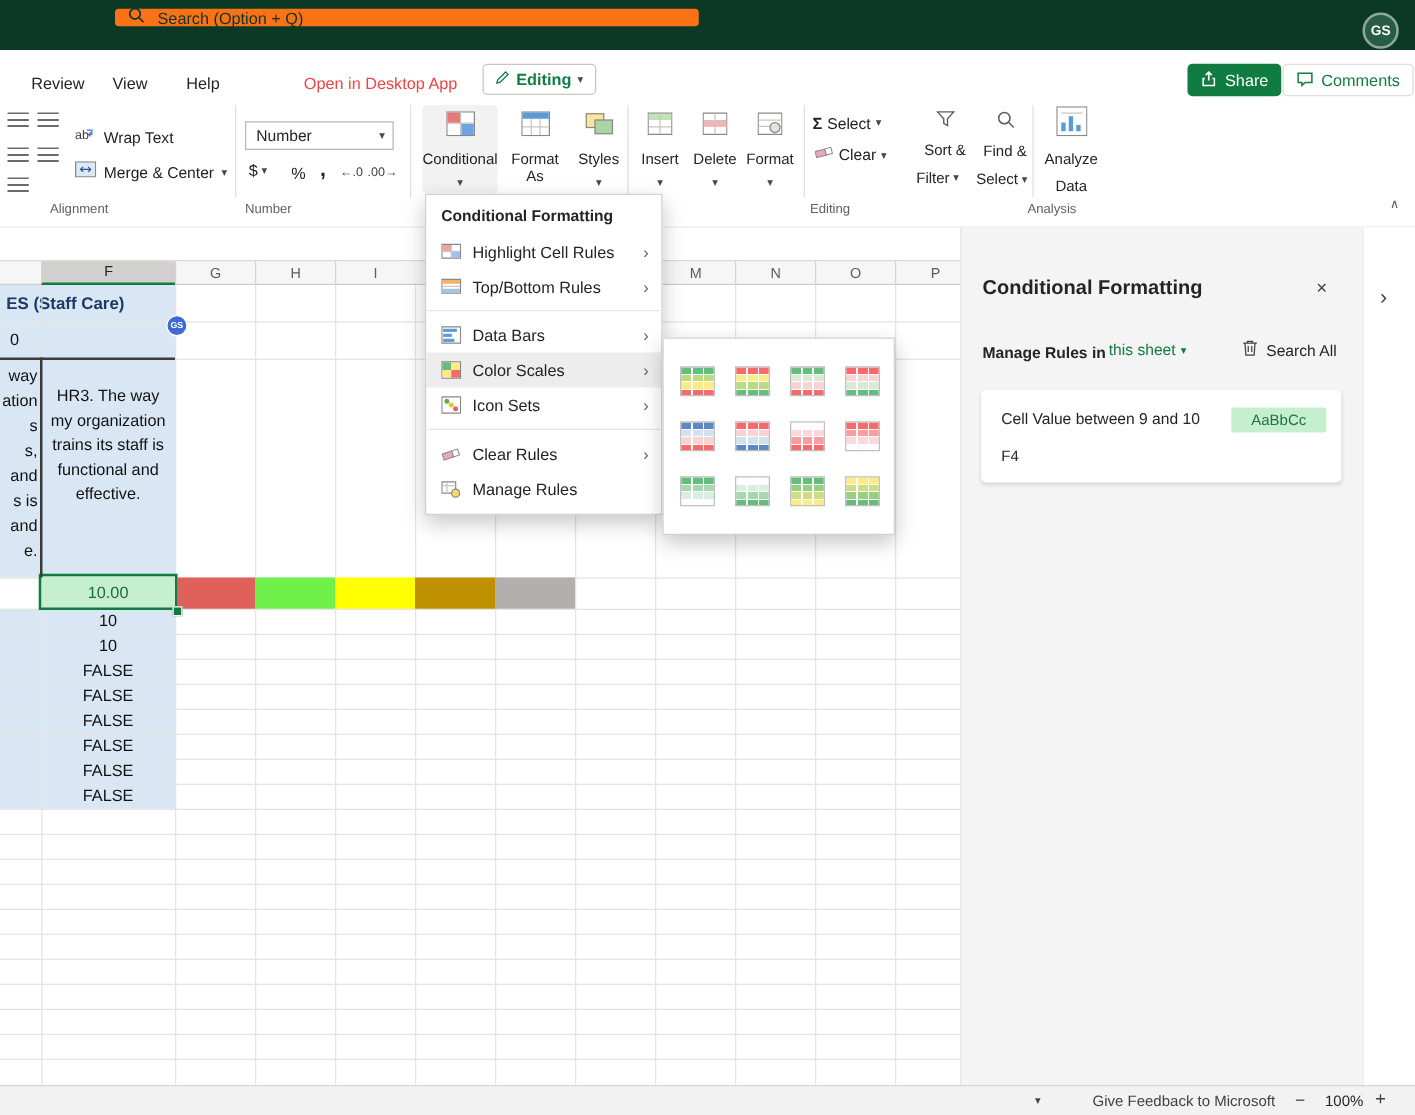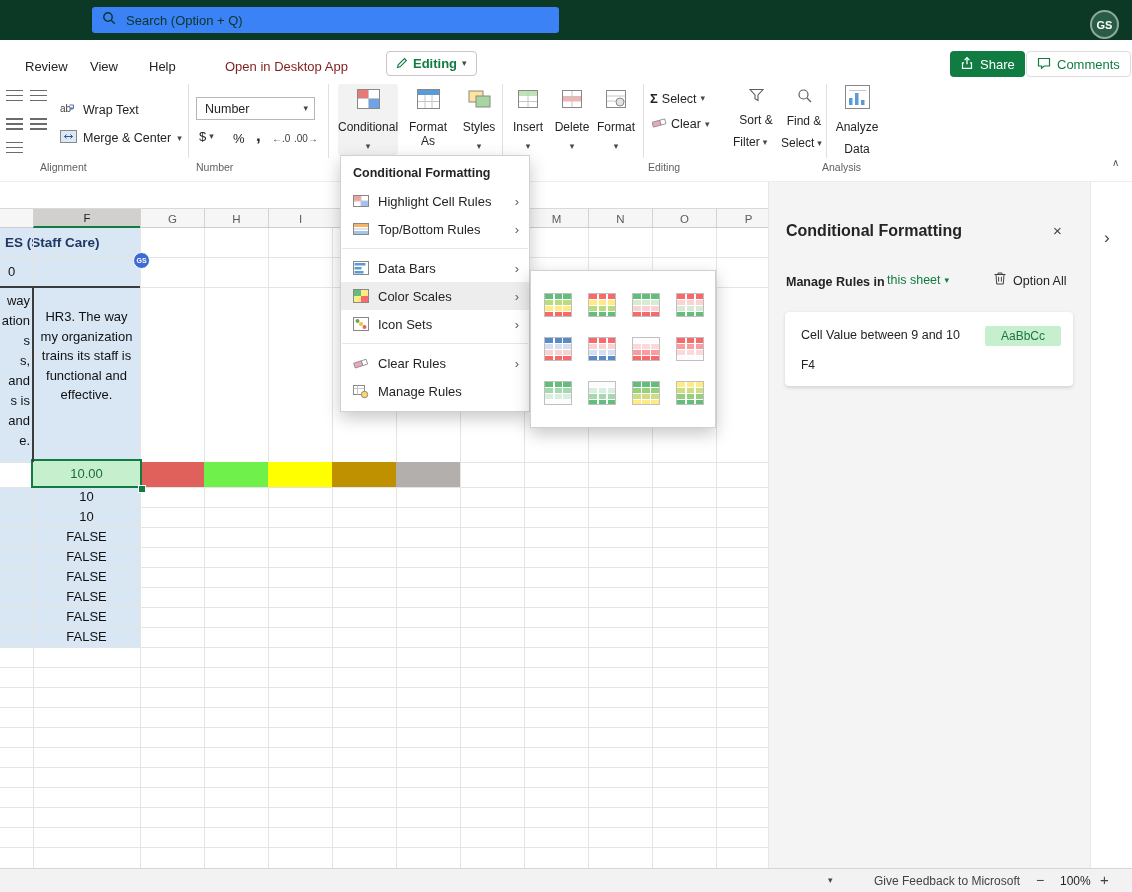--- a/index.html
+++ b/index.html
@@ -1,21 +1,21 @@
 <!DOCTYPE html>
 <html style="--brand: #107c41; --lightblue: #d9e7f5; --f4fill: #c6efce; --f4text: #1e6b3c; --topbar: #0c3826;"><head>
 <meta charset="utf-8">
 <style>
   html,body{margin:0;padding:0}
   #app{position:relative;width:1132px;height:892px;overflow:hidden;background:#fff;
        font-family:"Liberation Sans",sans-serif;color:#242424}
   .abs{position:absolute}
   .flexc{display:flex;align-items:center}
   .topbar{left:0;top:0;width:1132px;height:40px;background:var(--topbar,#0c3826)}
-  .searchbox{left:92px;top:7px;width:467px;height:26px;background:#3b82f6;border-radius:3px;
+  .searchbox{left:92px;top:7px;width:467px;height:14px;background:#f97316;border-radius:3px;
              display:flex;align-items:center;gap:8px;padding-left:10px;box-sizing:border-box}
   .searchinput{background:transparent;border:none;outline:none;font-family:inherit;font-size:13px;color:#0d3526;width:390px}
   .searchinput::placeholder{color:#0d3526;opacity:1}
   .avatar{left:1090px;top:10px;width:29px;height:29px;border-radius:50%;background:#295c45;border:2px solid #8ea99b;
           box-sizing:border-box;color:#fff;font-size:11px;font-weight:700;display:flex;align-items:center;justify-content:center}
   .tabtxt{font-size:13px;height:22px;display:flex;align-items:center}
   .pill{height:25px;border:1px solid #c8c6c4;border-radius:4px;padding:0 9px;gap:5px;box-sizing:border-box;background:#fff}
   .sharebtn{height:26px;background:var(--brand,#107c41);border-radius:4px;color:#fff;font-size:13px;padding:0 10px;gap:6px}
   .commentsbtn{height:26px;background:#fff;border:1px solid #dcdcdc;border-radius:4px;color:var(--brand,#107c41);
                font-size:13px;padding:0 10px;gap:6px;box-sizing:border-box}
@@ -59,21 +59,21 @@
             <path d="M9.2 9.2l3.6 3.6" stroke="#0d3526" stroke-width="1.4"></path>
           </svg></span>
       <input class="searchinput" placeholder="Search (Option + Q)" style="">
     </div>
     <div class="abs avatar">GS</div>
   </div>
 
   <div class="abs tabtxt" style="left:25px;top:55px;">Review</div>
   <div class="abs tabtxt" style="left:90px;top:55px;">View</div>
   <div class="abs tabtxt" style="left:149px;top:55px;">Help</div>
-  <div class="abs tabtxt" style="left:225px;top:55px;color:#7f1d1d;">Open in Desktop App</div>
+  <div class="abs tabtxt" style="left:243px;top:55px;color:#ef4444;">Open in Desktop App</div>
   <div class="abs pill flexc" style="left:386px;top:51px;">
     <span><svg width="12" height="12">
           <path d="M1.5 10.5l.7-2.6 6.3-6.3 1.9 1.9-6.3 6.3z" fill="none" stroke="#107c41" stroke-width="1.1"></path>
         </svg></span>
     <span style="color:var(--brand,#107c41);font-weight:600;font-size:13px;">Editing</span>
     <span class="chev">▾</span>
   </div>
   <div class="abs sharebtn flexc" style="left:950px;top:51px;justify-content:flex-end;">
     <span><svg width="14" height="14">
           <path d="M7 1.8v6.5" stroke="#fff" stroke-width="1.3"></path>
@@ -446,21 +446,21 @@
     <div class="abs" style="left:17px;top:93px;font-size:12.5px;font-weight:700;">Manage Rules in</div>
     <div class="abs flexc" style="left:118px;top:91px;gap:4px;">
       <span style="color:var(--brand,#107c41);font-size:12.5px;">this sheet</span>
       <span class="chev" style="color:var(--brand,#107c41);">▾</span>
     </div>
     <div class="abs flexc" style="left:224px;top:89px;gap:6px;">
       <span><svg width="14" height="15">
             <path d="M1.5 3.5h11M5 3.5V2h4v1.5M3 3.5l.7 9.5h6.6l.7-9.5" fill="none" stroke="#424242" stroke-width="1"></path>
             <path d="M5.6 5.8v4.8M8.4 5.8v4.8" stroke="#424242" stroke-width="1"></path>
           </svg></span>
-      <span style="font-size:12.5px;">Option All</span>
+      <span style="font-size:12.5px;">Search All</span>
     </div>
     <div class="abs card">
       <div class="abs" style="left:16px;top:16px;font-size:12.5px;">Cell Value between 9 and 10</div>
       <div class="abs badge">AaBbCc</div>
       <div class="abs" style="left:16px;top:46px;font-size:12px;">F4</div>
     </div>
   </div>
   <div class="abs strip">
     <div class="abs" style="left:13px;top:46px;font-size:17px;color:#424242;">›</div>
   </div>

